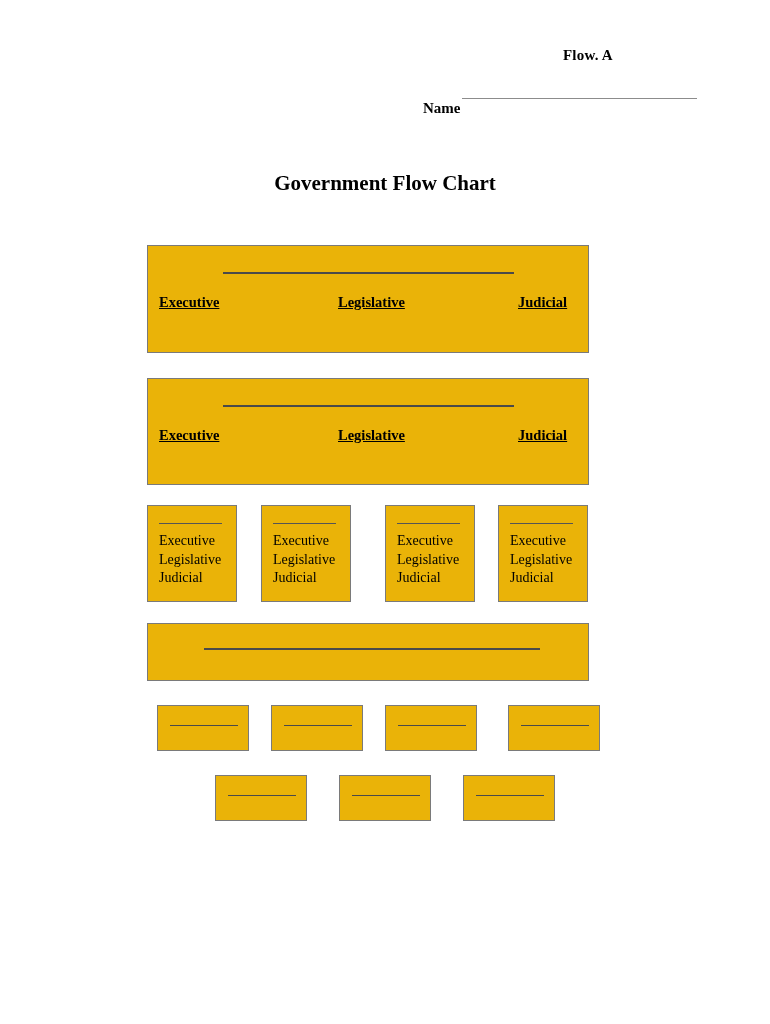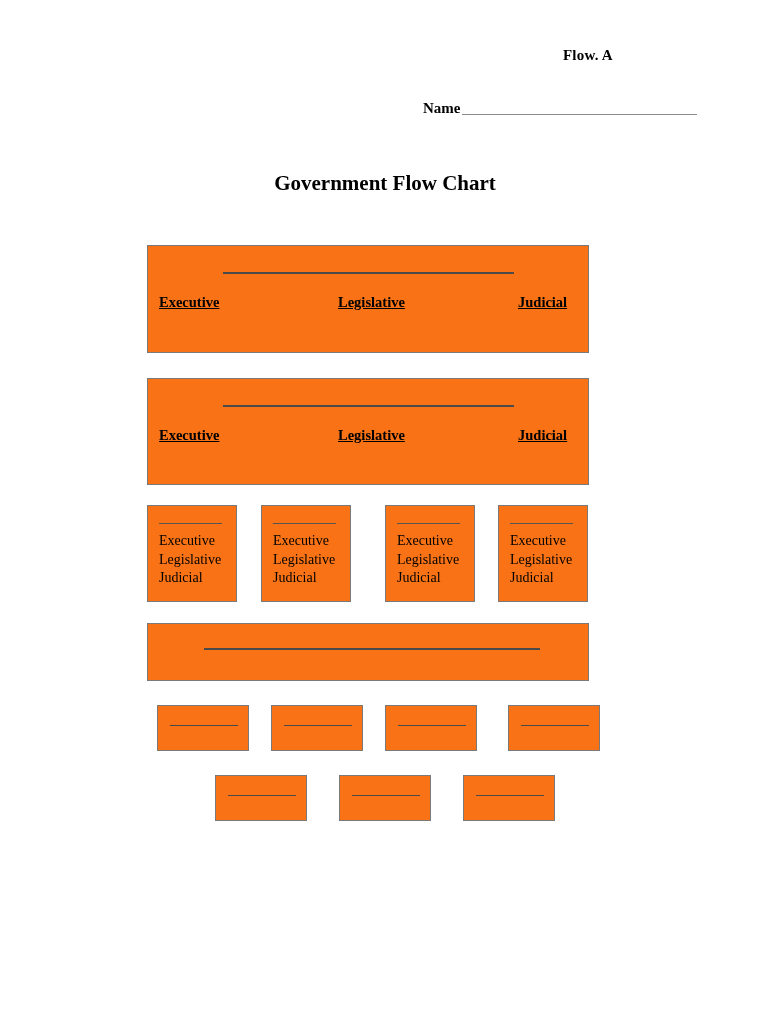--- a/index.html
+++ b/index.html
@@ -23,21 +23,21 @@
     left: 563px;
     font-weight: bold;
     font-size: 15px;
     letter-spacing: 0.2px;
   }
   .name-row {
     position: absolute;
     top: 100px;
     left: 423px;
     display: flex;
-    align-items: flex-end;
+    align-items: flex-start;
     font-weight: bold;
     font-size: 15px;
   }
   .name-rule {
     display: inline-block;
     width: 235px;
     border-bottom: 1.6px solid #8c8c8c;
     margin-left: 1px;
     position: relative;
     top: -2px;
@@ -54,21 +54,21 @@
     font-size: 21px;
     line-height: 25px;
     margin-top: 19px;
   }
 
   
   .box {
     position: absolute;
     border: 1.4px solid #7a7a7a;
     box-sizing: border-box;
-    background: #f97316;
+    background: #eab308;
   }
 
   
   .branch-box {
     left: 147px;
     width: 442px;
   }
   .branch-box .fill-rule {
     position: absolute;
     top: 26px;

